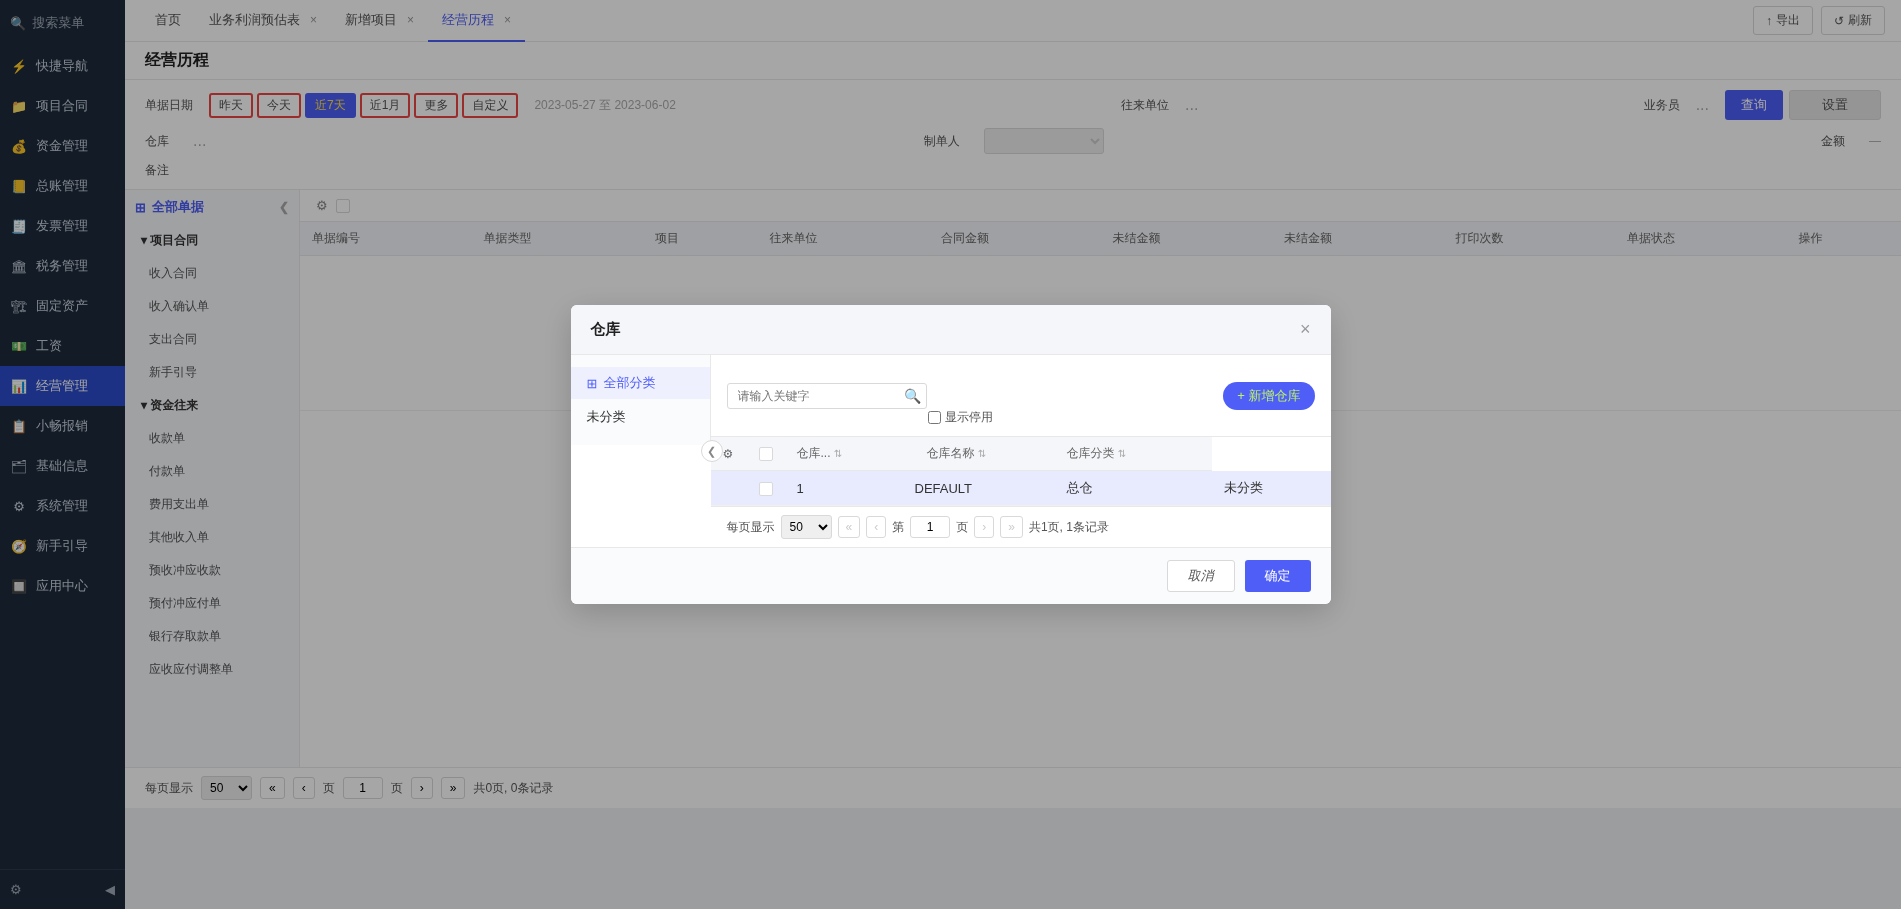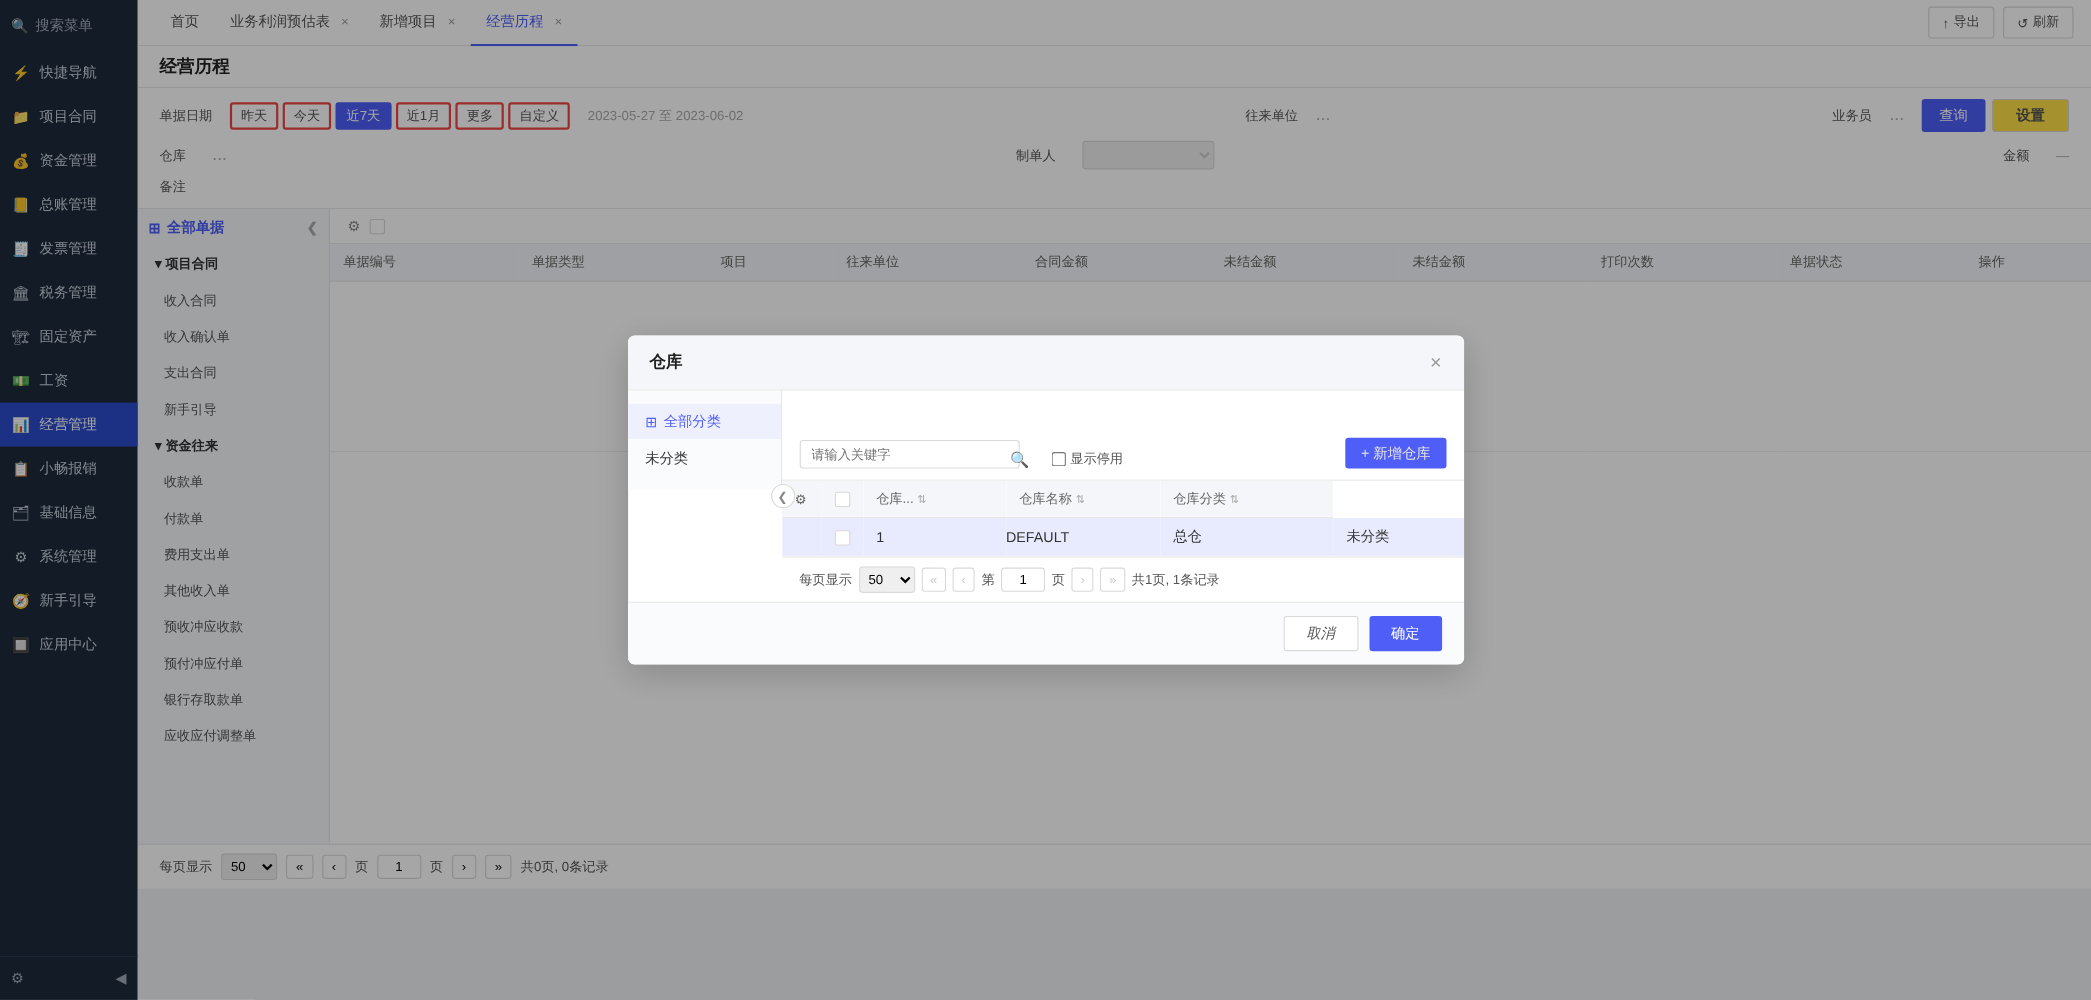--- a/index.html
+++ b/index.html
@@ -59,36 +59,36 @@
     .filter-area {
       background: #fff; padding: 10px 20px; border-bottom: 1px solid #e8e8e8;
     }
     .filter-row { display: flex; align-items: center; gap: 16px; margin-bottom: 8px; flex-wrap: wrap; }
     .filter-label { color: #555; font-size: 12px; }
     .filter-date-btns { display: flex; gap: 4px; align-items: center; }
     .date-btn {
       padding: 2px 8px; font-size: 12px; border: 2px solid #ef4444;
       background: #fff; cursor: pointer; border-radius: 3px; color: #555;
     }
-    .date-btn.active { background: #4e5ef7; color: #ffffff; border-color: #4e5ef7; }
+    .date-btn.active { background: #4e5ef7; color: #fde047; border-color: #4e5ef7; }
     .filter-row2 { display: flex; align-items: center; gap: 24px; }
     .filter-input {
       border: 1px solid #d9d9d9; border-radius: 3px; padding: 4px 8px;
       font-size: 12px; width: 150px; color: #999;
     }
     .filter-dots { color: #aaa; font-size: 16px; cursor: pointer; }
 
     
     .btn-search {
       padding: 5px 16px; background: #4e5ef7; color: #fff; border: none;
       border-radius: 3px; cursor: pointer; font-size: 13px;
     }
     .btn-settings {
-      padding: 5px 21px; background: #fde047; color: #555; border: 1px solid #d9d9d9;
-      border-radius: 3px; cursor: pointer; font-size: 13px; font-weight: bold;
+      padding: 5px 32px; background: #e5e5e5; color: #555; border: 1px solid #d9d9d9;
+      border-radius: 3px; cursor: pointer; font-size: 13px;
     }
     .data-table { width: 100%; border-collapse: collapse; }
     .data-table th { background: #f5f6fa; padding: 8px 12px; text-align: left; font-size: 12px; color: #666; border-bottom: 1px solid #e8e8e8; font-weight: 500; }
     .data-table td { padding: 8px 12px; font-size: 12px; color: #333; border-bottom: 1px solid #f0f0f0; }
 
     
     .bottom-bar {
       background: #fff; border-top: 1px solid #e8e8e8;
       padding: 8px 20px; display: flex; align-items: center; gap: 8px; font-size: 12px; color: #555;
     }
@@ -136,33 +136,33 @@
       background: #fff; border: 1px solid #d9d9d9; border-radius: 50%;
       width: 22px; height: 22px; display: flex; align-items: center; justify-content: center;
       cursor: pointer; font-size: 11px; color: #888; z-index: 2;
     }
     .left-panel-wrap { position: relative; }
 
     
     .modal-right { flex: 1; display: flex; flex-direction: column; overflow: hidden; }
     .modal-toolbar {
       padding: 10px 16px; border-bottom: 1px solid #e8e8e8;
-      display: flex; align-items: flex-end; gap: 20px;
+      display: flex; align-items: center; gap: 6px;
     }
     .modal-search-input {
       border: 1px solid #d9d9d9; border-radius: 3px; padding: 5px 10px;
       font-size: 12px; width: 200px; color: #aaa;
     }
     .search-icon-btn {
       background: none; border: none; cursor: pointer; color: #aaa; font-size: 14px; margin-left: -28px;
     }
     .show-disabled { display: flex; align-items: center; gap: 4px; font-size: 12px; color: #555; margin-top: 44px; }
     .btn-add-warehouse {
-      margin-left: auto; padding: 5px 14px; background: #4e5ef7; color: #e5e5e5;
-      border: none; border-radius: 3px; font-size: 13px; cursor: pointer;
+      margin-left: auto; padding: 5px 14px; background: #4e5ef7; color: #bef264;
+      border: none; border-radius: 14px; font-size: 13px; cursor: pointer;
       display: flex; align-items: center; gap: 4px;
     }
 
     
     .modal-table-wrap { flex: 1; overflow-y: auto; }
     .modal-table { width: 100%; border-collapse: collapse; }
     .modal-table th {
       background: #f5f6fa; padding: 8px 12px; text-align: left;
       font-size: 12px; color: #666; border-bottom: 1px solid #e8e8e8;
       font-weight: 500; position: sticky; top: 0; z-index: 1;

